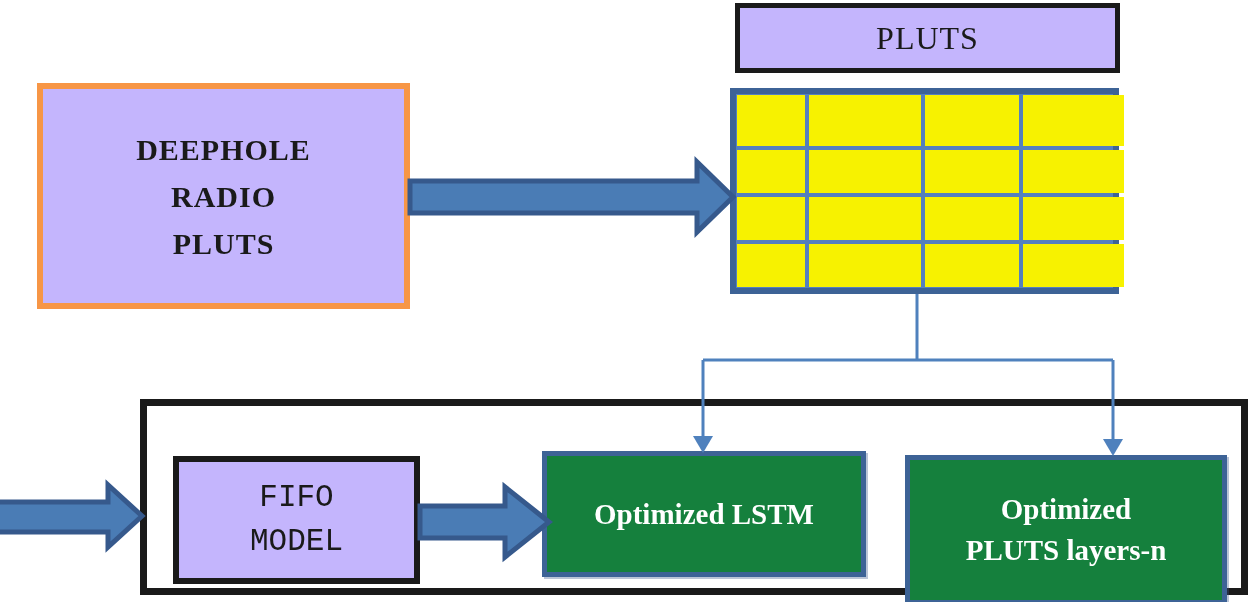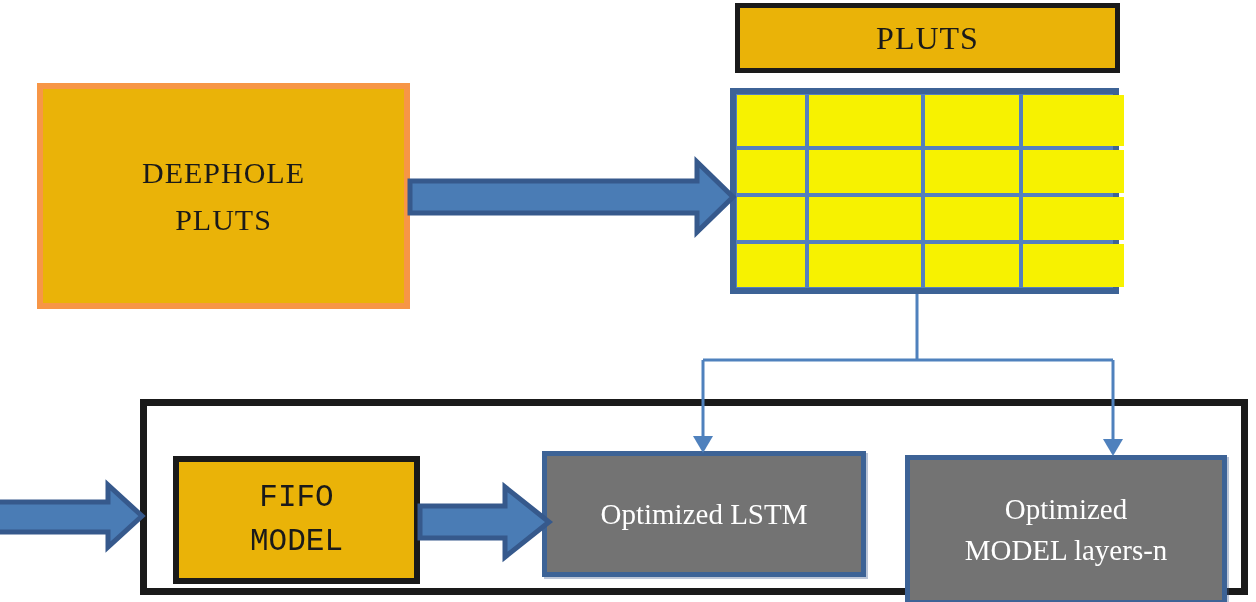--- a/index.html
+++ b/index.html
@@ -3,32 +3,33 @@
 <meta charset="utf-8">
 <style>
   html,body{margin:0;padding:0;background:#ffffff;}
   .canvas{
     position:relative;
     width:1256px;height:602px;
     background:#ffffff;
     font-family:"Liberation Serif", serif;
     overflow:hidden;
   }
-  .box{position:absolute;box-sizing:border-box;background:#eab308;}
+  .box{position:absolute;box-sizing:border-box;background:#c4b5fd;}
   .box .txt{
     width:100%;height:100%;
     display:flex;flex-direction:column;
     align-items:center;justify-content:center;
     text-align:center;color:#1a1a1a;
   }
 
   
   .deephole{
     left:37px;top:83px;width:373px;height:226px;
     border:6px solid #F79646;
+    font-weight:bold;
   }
   .deephole .txt{font-size:30px;line-height:47px;letter-spacing:1px;}
 
   
   .pluts{
     left:735px;top:3px;width:385px;height:70px;
     border:5px solid #1a1a1a;
   }
   .pluts .txt{font-size:32px;letter-spacing:1px;}
 
@@ -56,37 +57,39 @@
   .fifo{
     left:173px;top:456px;width:247px;height:128px;
     border:6px solid #1a1a1a;
     font-family:Liberation Mono, monospace;
   }
   .fifo .txt{font-size:31px;line-height:44px;}
 
   
   .bluebox{
     border:5px solid #3D6396;
-    background:#737373;
+    background:#15803d;
     box-shadow:2px 2px 0 rgba(60,90,140,.35);
+    font-weight:bold;
   }
   .bluebox .txt{color:#ffffff;font-size:29px;line-height:41px;}
   .lstm1{left:542px;top:451px;width:324px;height:126px;}
   .lstmn{left:905px;top:455px;width:322px;height:150px;}
 
   .overlay{position:absolute;left:0;top:0;z-index:6;pointer-events:none;}
 </style>
 </head>
 <body>
 
 <div class="canvas">
 
   <div class="box deephole">
     <div class="txt">
       <span>DEEPHOLE</span>
+      <span>RADIO</span>
       <span>PLUTS</span>
     </div>
   </div>
 
   <div class="box pluts">
     <div class="txt">PLUTS</div>
   </div>
 
   <div class="plut-grid">
       <div class="grow first">
@@ -126,21 +129,21 @@
 
   <div class="box bluebox lstm1">
     <div class="txt">
       <span>Optimized LSTM</span>
     </div>
   </div>
 
   <div class="box bluebox lstmn">
     <div class="txt">
       <span>Optimized</span>
-      <span>MODEL layers-n</span>
+      <span>PLUTS layers-n</span>
     </div>
   </div>
 
   <svg class="overlay" width="1256" height="602" viewBox="0 0 1256 602">
 
     <polygon points="410,181 697,181 697,162 733,197 697,232 697,213 410,213" fill="#4A7CB5" stroke="#36598C" stroke-width="5" stroke-linejoin="miter"></polygon>
 
     <polygon points="-6,502 108,502 108,485 142,516 108,547 108,532 -6,532" fill="#4A7CB5" stroke="#36598C" stroke-width="5" stroke-linejoin="miter"></polygon>
 
     <polygon points="420,506 505,506 505,487 549,522 505,557 505,538 420,538" fill="#4A7CB5" stroke="#36598C" stroke-width="5" stroke-linejoin="miter"></polygon>

